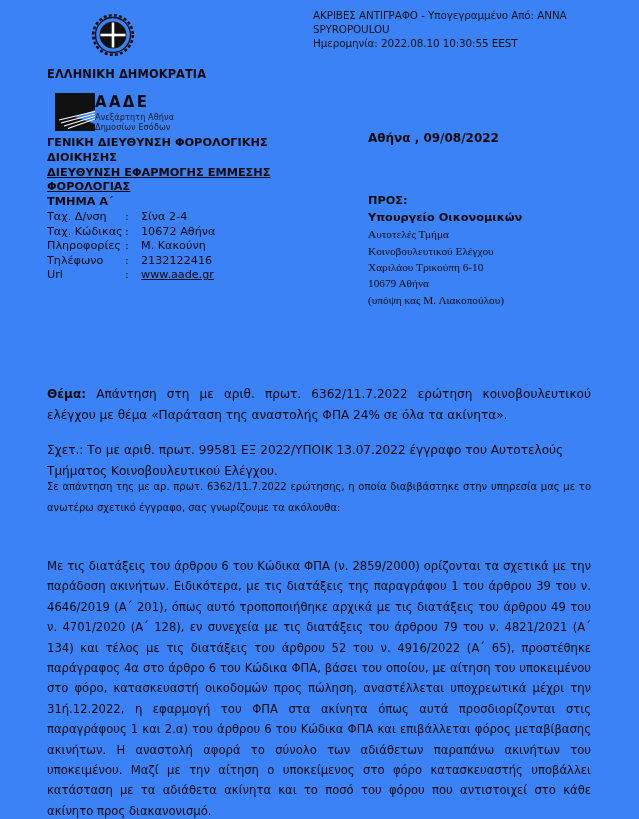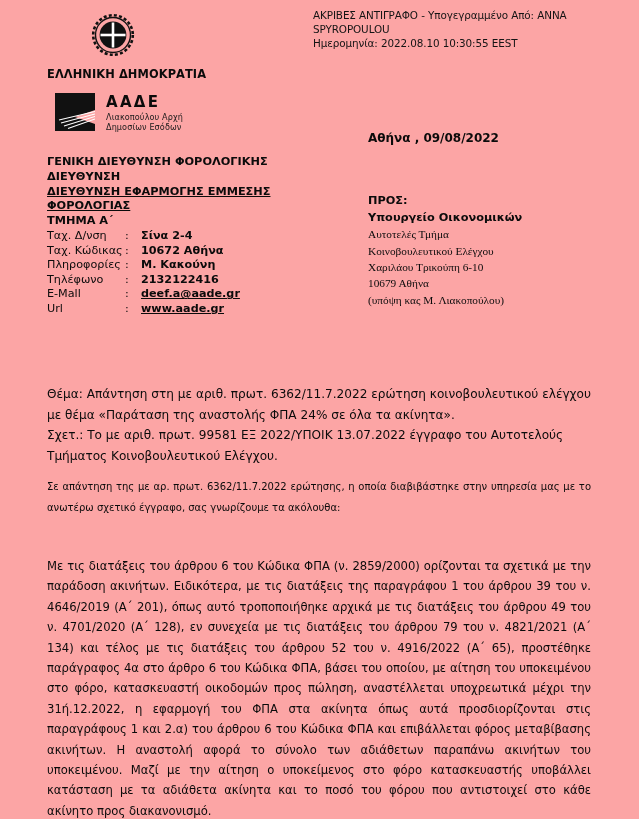--- a/index.html
+++ b/index.html
@@ -13,21 +13,21 @@
     font-family: "DejaVu Sans", "Liberation Sans", sans-serif;
     color: #0b0b0b;
     position: relative;
     overflow: hidden;
   }
 
   .page {
     position: relative;
     width: 639px;
     height: 819px;
-    background: #fca5a5;
+    background: #3b82f6;
   }
 
   
   .sig-header {
     position: absolute;
     left: 313px;
     top: 8px;
     width: 318px;
     font-size: 10.4px;
     line-height: 14.2px;
@@ -55,22 +55,21 @@
   .republic-line {
     font-size: 11.4px;
     font-weight: bold;
     letter-spacing: 0.1px;
     margin-bottom: 12px;
   }
 
   .aade-logo-row {
     display: flex;
     align-items: flex-start;
-    gap: 11px;
-    margin-bottom: 23px;
+    margin-bottom: 4px;
     margin-left: 8px;
   }
   .aade-mark { width: 40px; height: 38px; flex: none; }
   .aade-text { padding-top: 1px; }
   .aade-title {
     font-size: 15px;
     font-weight: bold;
     letter-spacing: 2.3px;
     line-height: 16px;
   }
@@ -91,21 +90,21 @@
     font-size: 11.2px;
   }
   .contact-table td {
     padding: 0;
     line-height: 14.5px;
     vertical-align: top;
     white-space: nowrap;
   }
   .c-label { font-weight: normal; width: 78px; }
   .c-colon { width: 16px; text-align: left; }
-  .c-value { font-weight: bold; margin-top: 38px; }
+  .c-value { font-weight: normal; margin-top: 38px; }
   .c-value.link { text-decoration: underline; }
 
   
   .right-col {
     position: absolute;
     left: 368px;
     top: 131px;
     width: 250px;
   }
   .place-date {
@@ -134,24 +133,24 @@
     left: 47px;
     top: 384px;
     width: 544px;
     font-size: 12.1px;
     line-height: 20.6px;
   }
   .subject-para {
     text-align: justify;
     text-justify: inter-word;
   }
-  .subject-para .lbl { font-weight: normal; }
+  .subject-para .lbl { font-weight: bold; }
 
   .relates {
-    margin-top: 0;
+    margin-top: 15px;
     font-size: 12.1px;
     line-height: 20.6px;
   }
 
   
   .intro-block {
     position: absolute;
     left: 47px;
     top: 476px;
     width: 544px;
@@ -204,29 +203,29 @@
         <g stroke="#fff" stroke-width="1.1">
           <line x1="40" y1="18.5" x2="4" y2="27"></line>
           <line x1="40" y1="21" x2="6" y2="30"></line>
           <line x1="40" y1="23.5" x2="9" y2="33"></line>
           <line x1="40" y1="26" x2="13" y2="35.5"></line>
         </g>
       </svg>
       <div class="aade-text">
         <div class="aade-title">ΑΑΔΕ</div>
         <div class="aade-sub">
-          <div>Λιακοπούλου Αρχή</div>
+          <div>Ανεξάρτητη Αθήνα</div>
           <div>Δημοσίων Εσόδων</div>
         </div>
       </div>
     </div>
 
     <div class="dept-block">
       <div>ΓΕΝΙΚΗ ΔΙΕΥΘΥΝΣΗ ΦΟΡΟΛΟΓΙΚΗΣ</div>
-      <div>ΔΙΕΥΘΥΝΣΗ</div>
+      <div>ΔΙΟΙΚΗΣΗΣ</div>
       <div class="u">ΔΙΕΥΘΥΝΣΗ ΕΦΑΡΜΟΓΗΣ ΕΜΜΕΣΗΣ</div>
       <div class="u">ΦΟΡΟΛΟΓΙΑΣ</div>
       <div>ΤΜΗΜΑ Α΄</div>
     </div>
 
     <table class="contact-table">
       <tbody>
         <tr>
           <td class="c-label">Ταχ. Δ/νση</td>
           <td class="c-colon">:</td>
@@ -239,25 +238,20 @@
         </tr>
         <tr>
           <td class="c-label">Πληροφορίες</td>
           <td class="c-colon">:</td>
           <td class="c-value">Μ. Κακούνη</td>
         </tr>
         <tr>
           <td class="c-label">Τηλέφωνο</td>
           <td class="c-colon">:</td>
           <td class="c-value">2132122416</td>
-        </tr>
-        <tr>
-          <td class="c-label">E-Mall</td>
-          <td class="c-colon">:</td>
-          <td class="c-value link">deef.a@aade.gr</td>
         </tr>
         <tr>
           <td class="c-label">Url</td>
           <td class="c-colon">:</td>
           <td class="c-value link">www.aade.gr</td>
         </tr>
       </tbody>
     </table>
   </div>
 

